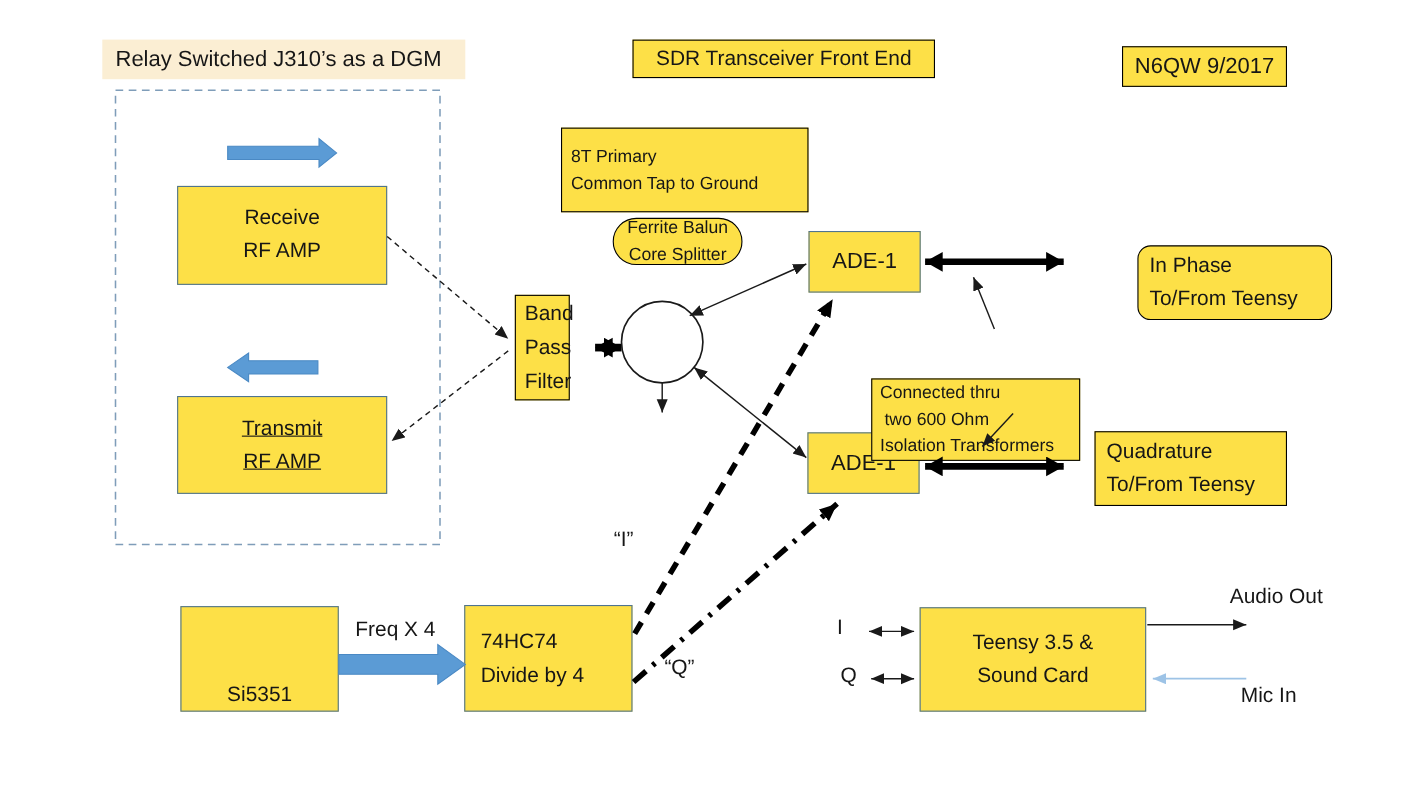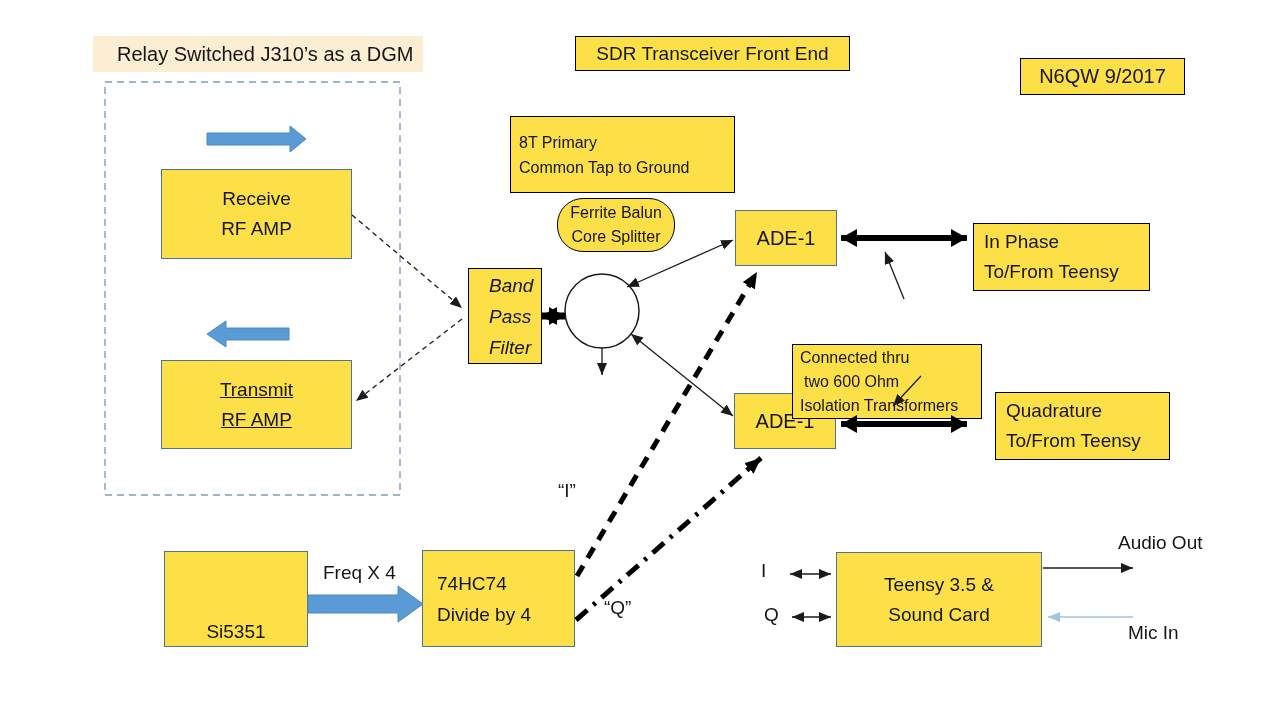--- a/index.html
+++ b/index.html
@@ -29,57 +29,57 @@
   .thk6  { stroke:#000; stroke-width:6px; fill:none; }
   .thk7  { stroke:#000; stroke-width:7px; fill:none; }
   .iqln  { stroke:#000; stroke-width:5px; fill:none; }
   .micln { stroke:var(--mic-blue, #9dc3e6); stroke-width:1.6px; fill:none; }
   .blockarrow { fill:var(--accent-blue, #5b9bd5); stroke:#4a89c4; stroke-width:1px; }
 </style>
 </head>
 <body>
 
 <div class="abs" style="left:93px; top:36px; width:330px; height:36px; background:var(--banner-bg,#fbeed3);
-            display:flex; align-items:center; padding-left:24px; font-size:20px;">
+            display:flex; align-items:center; padding-left:12px; font-size:20px;">
   <span>Relay Switched J310’s as a DGM</span>
 </div>
 
 <div class="bx center" style="left:575px; top:36px; width:275px; height:35px;">
   <span>SDR Transceiver Front End</span>
 </div>
 
-<div class="bx center" style="left:1020px; top:58px; width:165px; height:37px; font-size:20px;">
+<div class="bx center" style="left:1020px; top:42px; width:150px; height:37px; font-size:20px;">
   <span>N6QW 9/2017</span>
 </div>
 
 <div class="bx left" style="left:510px; top:116px; width:225px; height:77px; font-size:16px; line-height:25px; padding-left:8px;">
   <span>8T Primary</span>
   <span>Common Tap to Ground</span>
 </div>
 
-<div class="bx center" style="left:557px; top:198px; width:118px; height:54px; font-size:16px; line-height:24px;border-radius:26px;">
+<div class="bx center" style="left:557px; top:198px; width:118px; height:43px; font-size:16px; line-height:24px;border-radius:26px;">
   <span>Ferrite Balun</span>
   <span>Core Splitter</span>
 </div>
 
-<div class="bx left" style="left:468px; top:268px; width:74px; height:96px; line-height:31px; padding-left:20px;font-style:italic;">
+<div class="bx left" style="left:468px; top:268px; width:50px; height:96px; line-height:31px; padding-left:8px;">
   <span>Band</span>
   <span>Pass</span>
   <span>Filter</span>
 </div>
 
 <div class="bx blue center" style="left:735px; top:210px; width:102px; height:56px; font-size:20px;">
   <span>ADE-1</span>
 </div>
 
 <div class="bx blue center" style="left:734px; top:393px; width:102px; height:56px; font-size:20px;">
   <span>ADE-1</span>
 </div>
 
-<div class="bx left" style="left:973px; top:223px; width:177px; height:68px; line-height:30px; padding-left:10px;">
+<div class="bx left" style="left:1034px; top:223px; width:177px; height:68px; line-height:30px; padding-left:10px;border-radius:12px;">
   <span>In Phase</span>
   <span>To/From Teensy</span>
 </div>
 
 <div class="bx left" style="left:792px; top:316px; width:190px; height:75px; font-size:16px; line-height:24px; padding-left:7px;margin-top:28px;">
   <span>Connected thru</span>
   <span style="padding-left:4px;">two 600 Ohm</span>
   <span>Isolation Transformers</span>
 </div>
 

